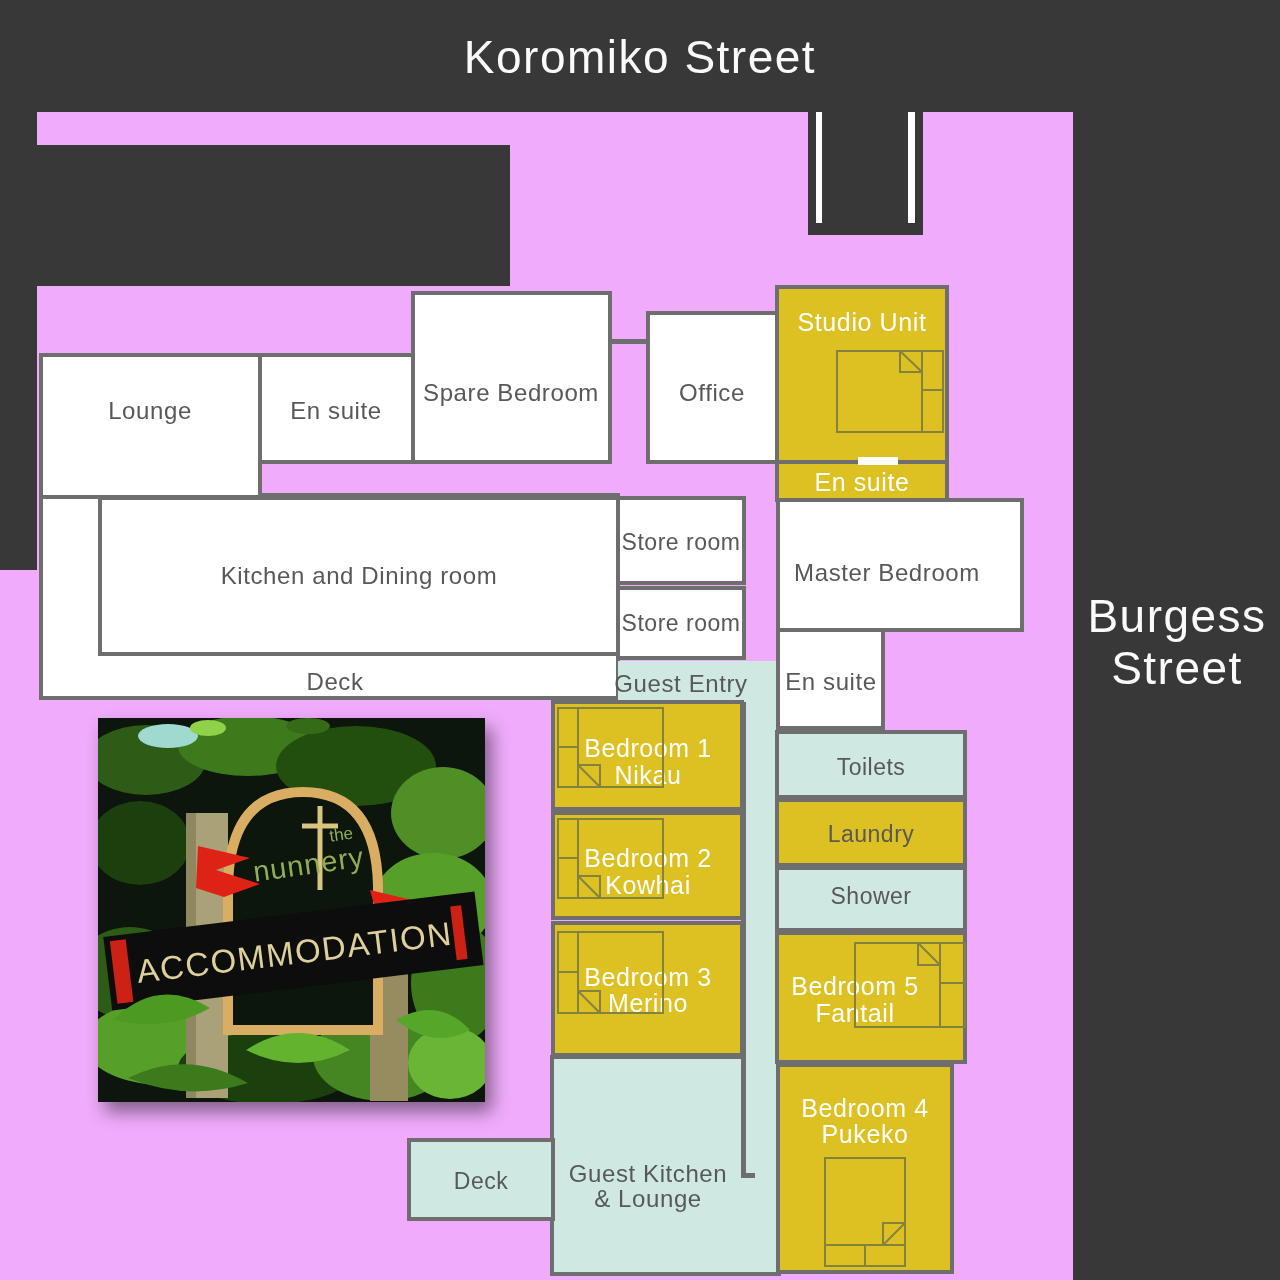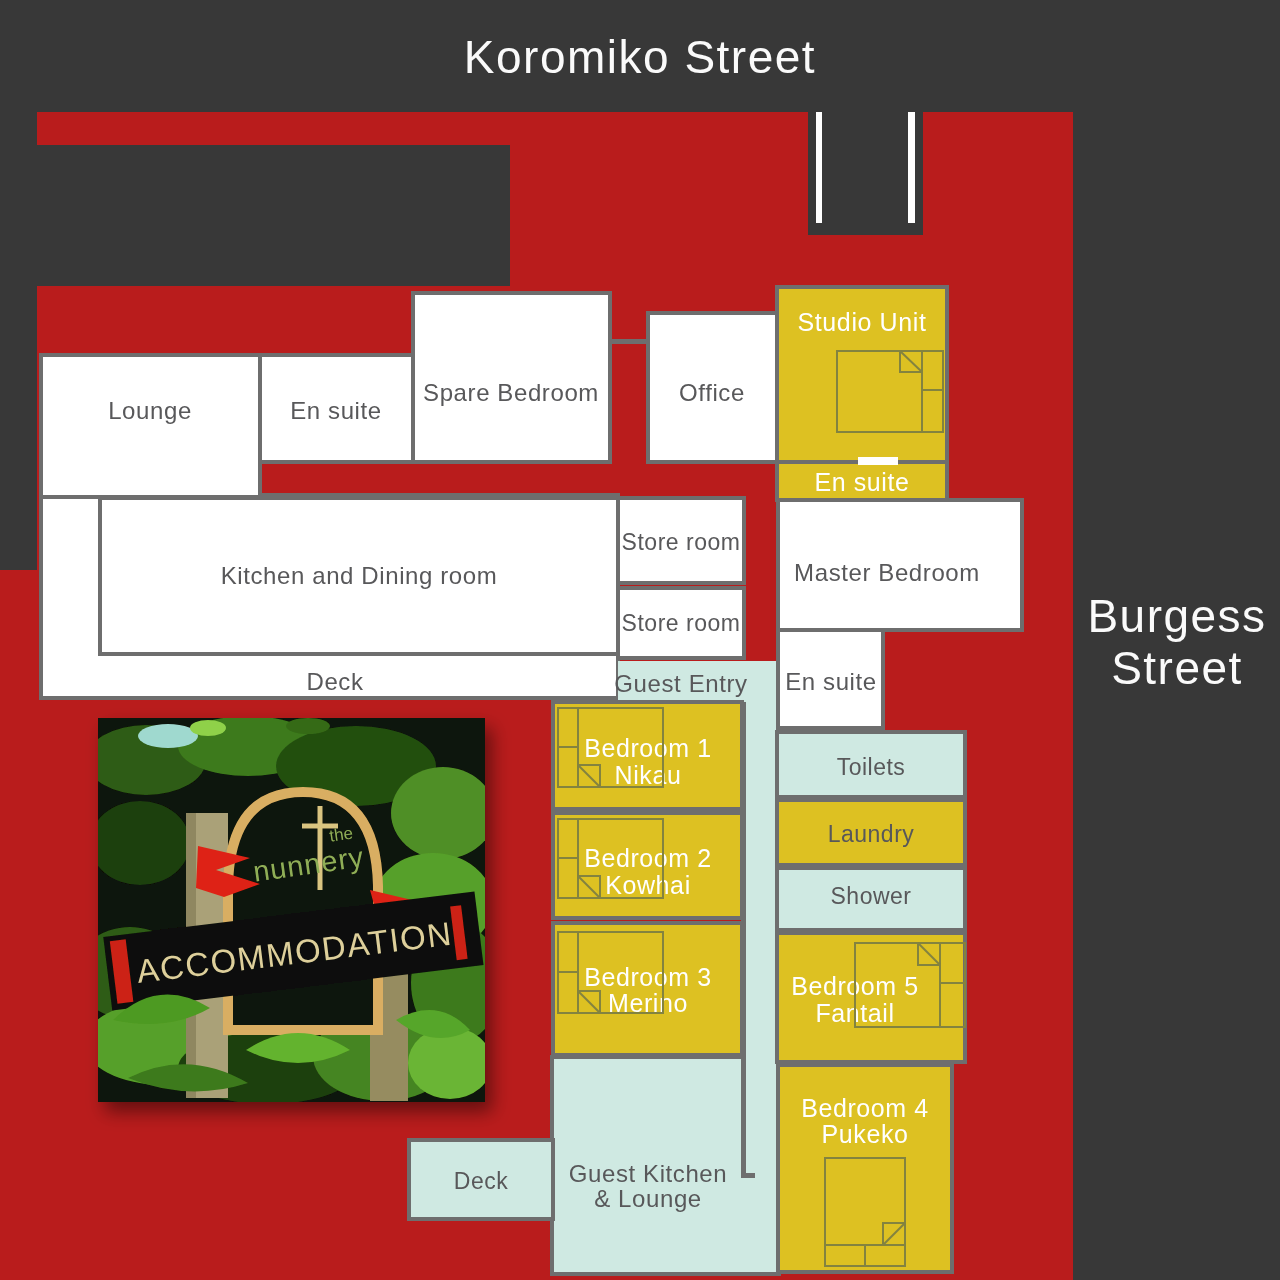--- a/index.html
+++ b/index.html
@@ -1,16 +1,16 @@
 <!DOCTYPE html>
 <html><head>
 <meta charset="utf-8">
 <style>
   html,body{margin:0;padding:0;background:#ffffff;}
-  .canvas{position:relative;width:1280px;height:1280px;background:#b91c1c;overflow:hidden;
+  .canvas{position:relative;width:1280px;height:1280px;background:#f0abfc;overflow:hidden;
           font-family:"Liberation Sans", sans-serif;}
   svg{display:block;}
   .dark{fill:#383838;}
   .wallfill{fill:#6e6e6e;}
   .roomw{fill:#ffffff;stroke:#6e6e6e;stroke-width:4;}
   .roomy{fill:#ddc122;stroke:#6e6e6e;stroke-width:4;}
   .roomt{fill:#cfe9e2;stroke:#6e6e6e;stroke-width:4;}
   .flatteal{fill:#cfe9e2;}
   .street{fill:#fafafa;font-size:46px;font-weight:300;letter-spacing:1.5px;}
   .lbl{fill:#58585a;font-size:24px;letter-spacing:.6px;}

